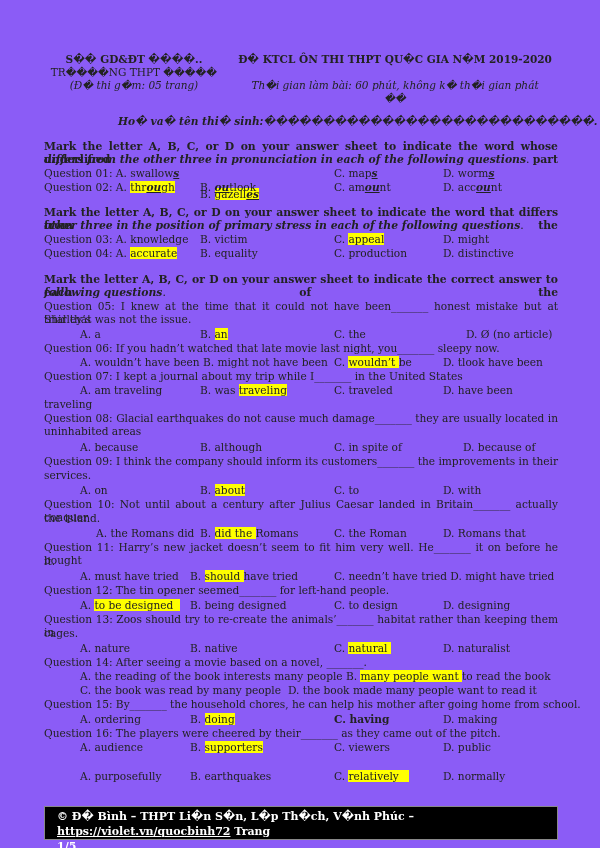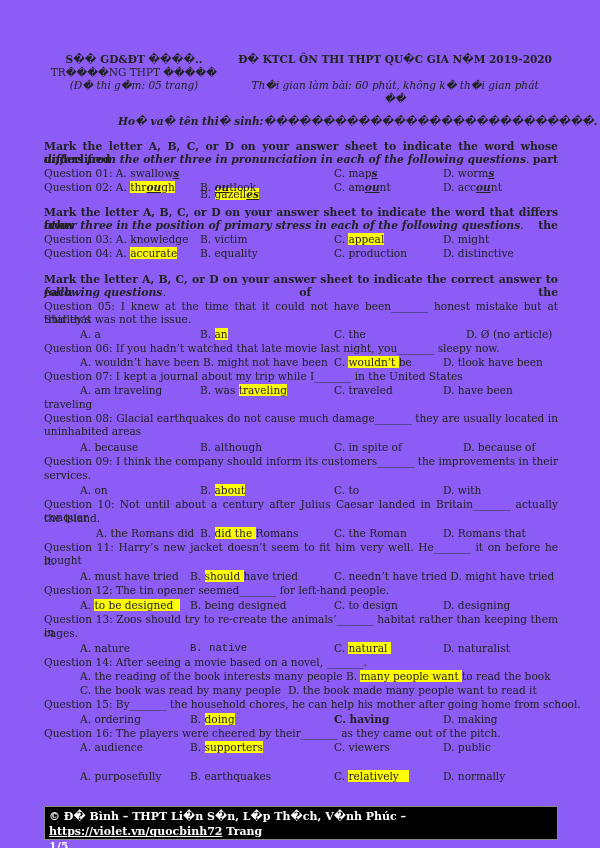--- a/index.html
+++ b/index.html
@@ -10,21 +10,21 @@
   .hdr { font-size: 10.5px; line-height: 13px; text-align: center; }
   .hdr.bold { font-weight: bold; }
   .hdr.ital { font-style: italic; }
   .line { position: absolute; left: 44px; width: 514px; font-size: 10.6px; line-height: 13px; white-space: nowrap; }
   .instr { font-weight: bold; font-size: 10.8px; line-height: 13px; position: absolute; left: 44px; width: 514px; text-align: justify; }
   .justify { white-space: normal; text-align: justify; text-align-last: justify; }
   .opt { position: absolute; white-space: nowrap; }
   .hl { background: #ffff00; }
   .ul { text-decoration: underline; font-weight: bold; font-style: italic; }
   .footer { position: absolute; left: 44px; top: 806px; width: 514px; height: 34px; background: #000;
-            color: #fff; font-weight: bold; font-size: 11px; line-height: 15px; padding: 2px 4px; box-sizing: border-box;
+            color: #fff; font-weight: bold; font-size: 11px; line-height: 15px; padding: 2px 12px; box-sizing: border-box;
             border: 1px solid #888; }
   .footer a { color: #fff; text-decoration: underline; }
 </style>
 </head>
 <body>
 
 <div class="page">
 
   <div class="abs hdr bold" style="left:44px; top:53px; width:180px;">S�� GD&amp;ĐT ����..</div>
   <div class="abs hdr" style="left:44px; top:66px; width:180px;">TR����NG THPT �����</div>
@@ -137,21 +137,21 @@
     <span class="opt" style="left:36px;"><span>A. </span><span class="hl" style="white-space:pre;">to be designed  </span></span>
     <span class="opt" style="left:146px;">B. being designed</span>
     <span class="opt" style="left:290px;">C. to design</span>
     <span class="opt" style="left:399px;">D. designing</span>
   </div>
 
   <div class="line justify" style="top:613px;">Question 13: Zoos should try to re-create the animals’_______ habitat rather than keeping them in</div>
   <div class="line" style="top:627px;">cages.</div>
   <div class="line" style="top:642px;">
     <span class="opt" style="left:36px;">A. nature</span>
-    <span class="opt" style="left:146px;font-family:Liberation Mono, monospace;">B. native</span>
+    <span class="opt" style="left:146px;">B. native</span>
     <span class="opt" style="left:290px;"><span>C. </span><span class="hl" style="white-space:pre;">natural </span></span>
     <span class="opt" style="left:399px;">D. naturalist</span>
   </div>
 
   <div class="line" style="top:656px;">Question 14: After seeing a movie based on a novel, _______.</div>
   <div class="line" style="top:670px;">
     <span class="opt" style="left:36px;"><span>A. the reading of the book interests many people  B. </span><span class="hl" style="white-space:pre;">many people want </span><span>to read the book</span></span>
   </div>
   <div class="line" style="top:684px;">
     <span class="opt" style="left:36px;">C. the book was read by many people</span>

